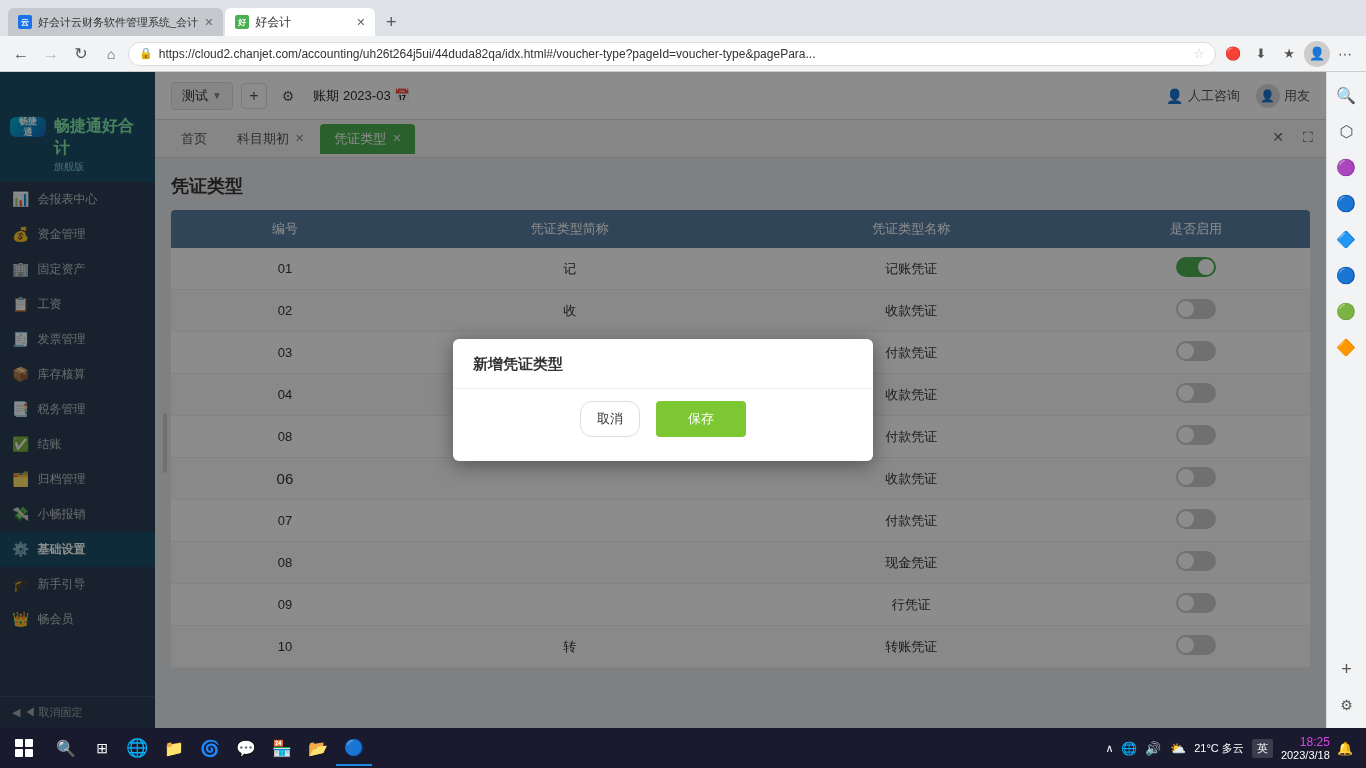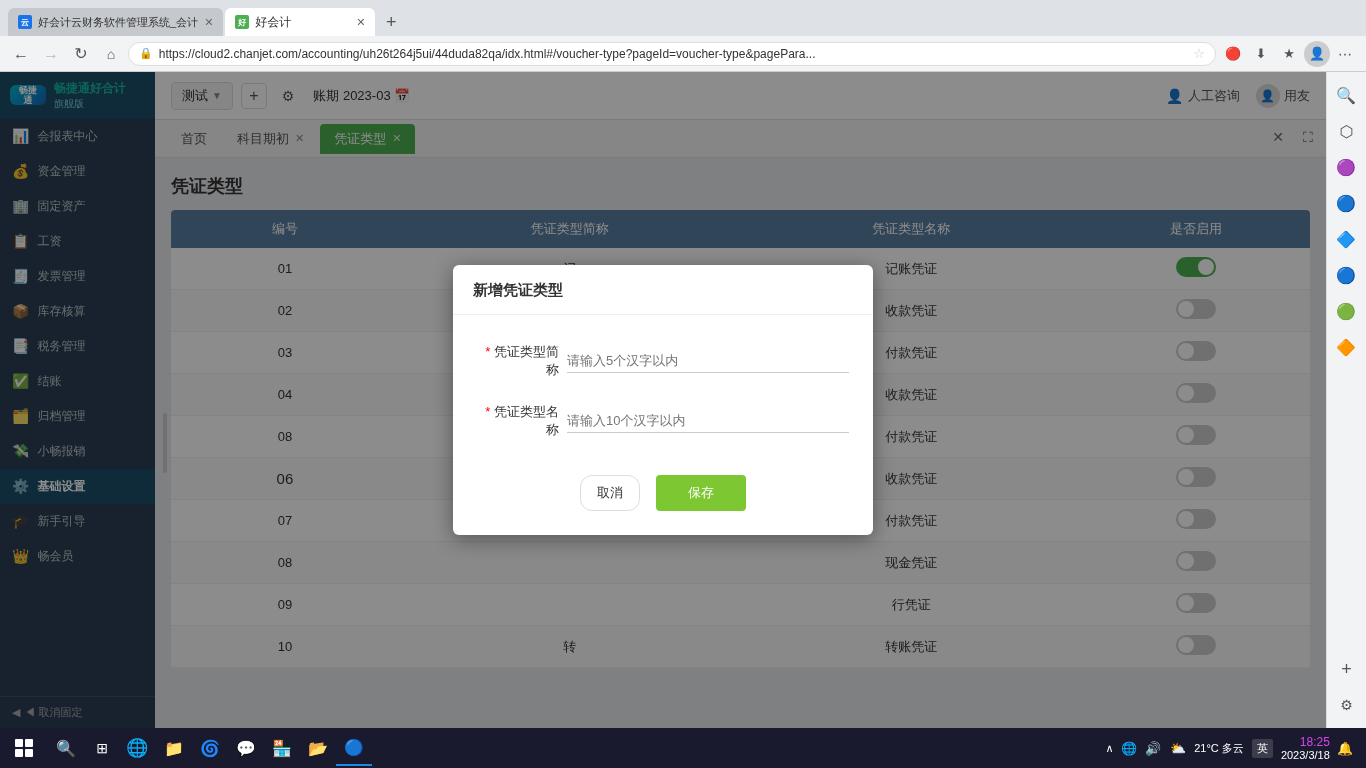--- a/index.html
+++ b/index.html
@@ -62,21 +62,21 @@
   </div>
 
   <div style="position:absolute;top:72px;left:0;width:1326px;height:656px;display:flex;">
 
     <div style="width:155px;background:#2a3f54;display:flex;flex-direction:column;height:100%;flex-shrink:0;overflow:hidden;">
       <div style="background:#1c4f6b;padding:8px 10px;display:flex;align-items:center;gap:8px;cursor:pointer;">
         <div style="width:36px;height:20px;background:linear-gradient(135deg,#00bcd4,#1565c0);border-radius:6px;display:flex;align-items:center;justify-content:center;flex-shrink:0;">
           <span style="color:#fff;font-size:9px;font-weight:bold;text-align:center;line-height:1.2;">畅捷<br>通</span>
         </div>
         <div>
-          <div style="color:#14b8a6;font-size:12px;font-weight:bold;line-height:1.4;">畅捷通好合计</div>
+          <div style="color:#86efac;font-size:16px;font-weight:bold;line-height:1.4;margin-top:35px;">畅捷通好合计</div>
           <div style="color:#7ec8e3;font-size:10px;">旗舰版</div>
         </div>
       </div>
 
       <div style="flex:1;overflow-y:auto;">
         <div style="display:flex;align-items:center;padding:9px 12px;color:#bdc3c7;cursor:pointer;gap:8px;font-size:12px;">
           <span style="font-size:14px;">📊</span>
           <span style="font-size:12px;">会报表中心</span>
         </div>
         <div style="display:flex;align-items:center;padding:9px 12px;color:#bdc3c7;cursor:pointer;gap:8px;font-size:12px;">
@@ -283,34 +283,20 @@
         </table>
       </div>
     </div>
   </div>
 
   <div style="position:absolute;top:72px;left:0;width:1326px;height:656px;background:rgba(0,0,0,0.45);display:flex;align-items:center;justify-content:center;z-index:100;">
     <div style="background:#fff;border-radius:6px;width:420px;box-shadow:0 4px 20px rgba(0,0,0,0.4);">
       <div style="padding:16px 20px 14px;border-bottom:1px solid #eee;">
         <span style="font-size:15px;font-weight:bold;color:#333;">新增凭证类型</span>
       </div>
-      <div style="padding:28px 24px 16px;">
-        <div style="display:flex;align-items:center;margin-bottom:24px;">
-          <span style="width:90px;font-size:13px;color:#333;text-align:right;padding-right:8px;flex-shrink:0;">
-            <span style="color:red;">*</span> <span>凭证类型简称</span>
-          </span>
-          <input style="flex: 1 1 0%; border-top: none; border-right: none; border-left: none; border-image: initial; border-bottom: 1px solid rgb(204, 204, 204); padding: 4px 0px; font-size: 13px; color: rgb(51, 51, 51); outline: none; background: transparent;" placeholder="请输入5个汉字以内">
-        </div>
-        <div style="display:flex;align-items:center;margin-bottom:8px;">
-          <span style="width:90px;font-size:13px;color:#333;text-align:right;padding-right:8px;flex-shrink:0;">
-            <span style="color:red;">*</span> <span>凭证类型名称</span>
-          </span>
-          <input style="flex: 1 1 0%; border-top: none; border-right: none; border-left: none; border-image: initial; border-bottom: 1px solid rgb(204, 204, 204); padding: 4px 0px; font-size: 13px; color: rgb(51, 51, 51); outline: none; background: transparent;" placeholder="请输入10个汉字以内">
-        </div>
-      </div>
       <div style="padding:12px 20px 24px;display:flex;justify-content:center;gap:16px;">
         <button style="padding:8px 16px;border:1px solid #ddd;background:#fff;border-radius:12px;cursor:pointer;font-size:13px;color:#333;">取消</button>
         <button style="padding:8px 32px;border:none;background:#7dc832;border-radius:4px;cursor:pointer;font-size:13px;color:#fff;">保存</button>
       </div>
     </div>
   </div>
 
   <div style="position:absolute;bottom:0;left:0;width:1366px;height:40px;background:#1a1a2e;display:flex;align-items:center;z-index:200;">
     <div style="width:48px;height:40px;display:flex;align-items:center;justify-content:center;cursor:pointer;">
       <div style="width:18px;height:18px;display:grid;grid-template-columns:1fr 1fr;gap:2px;">

